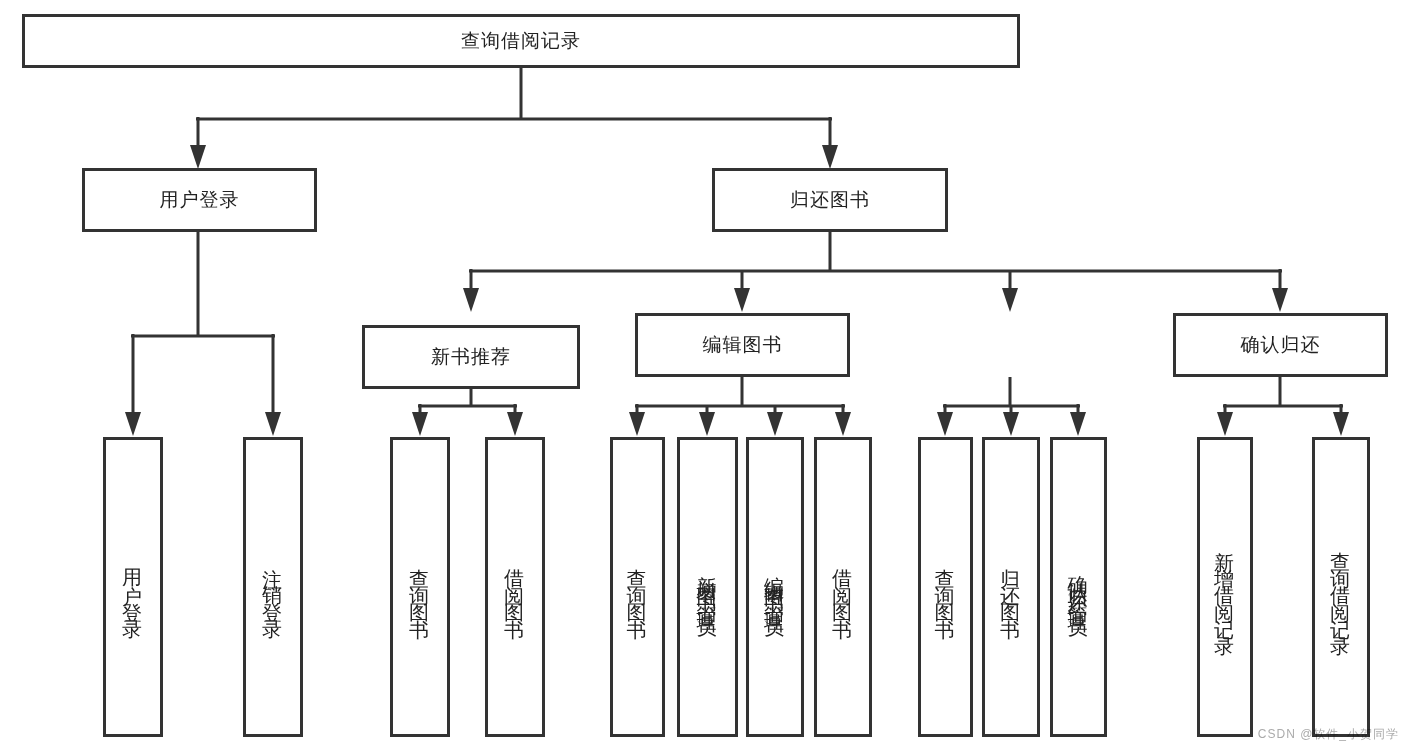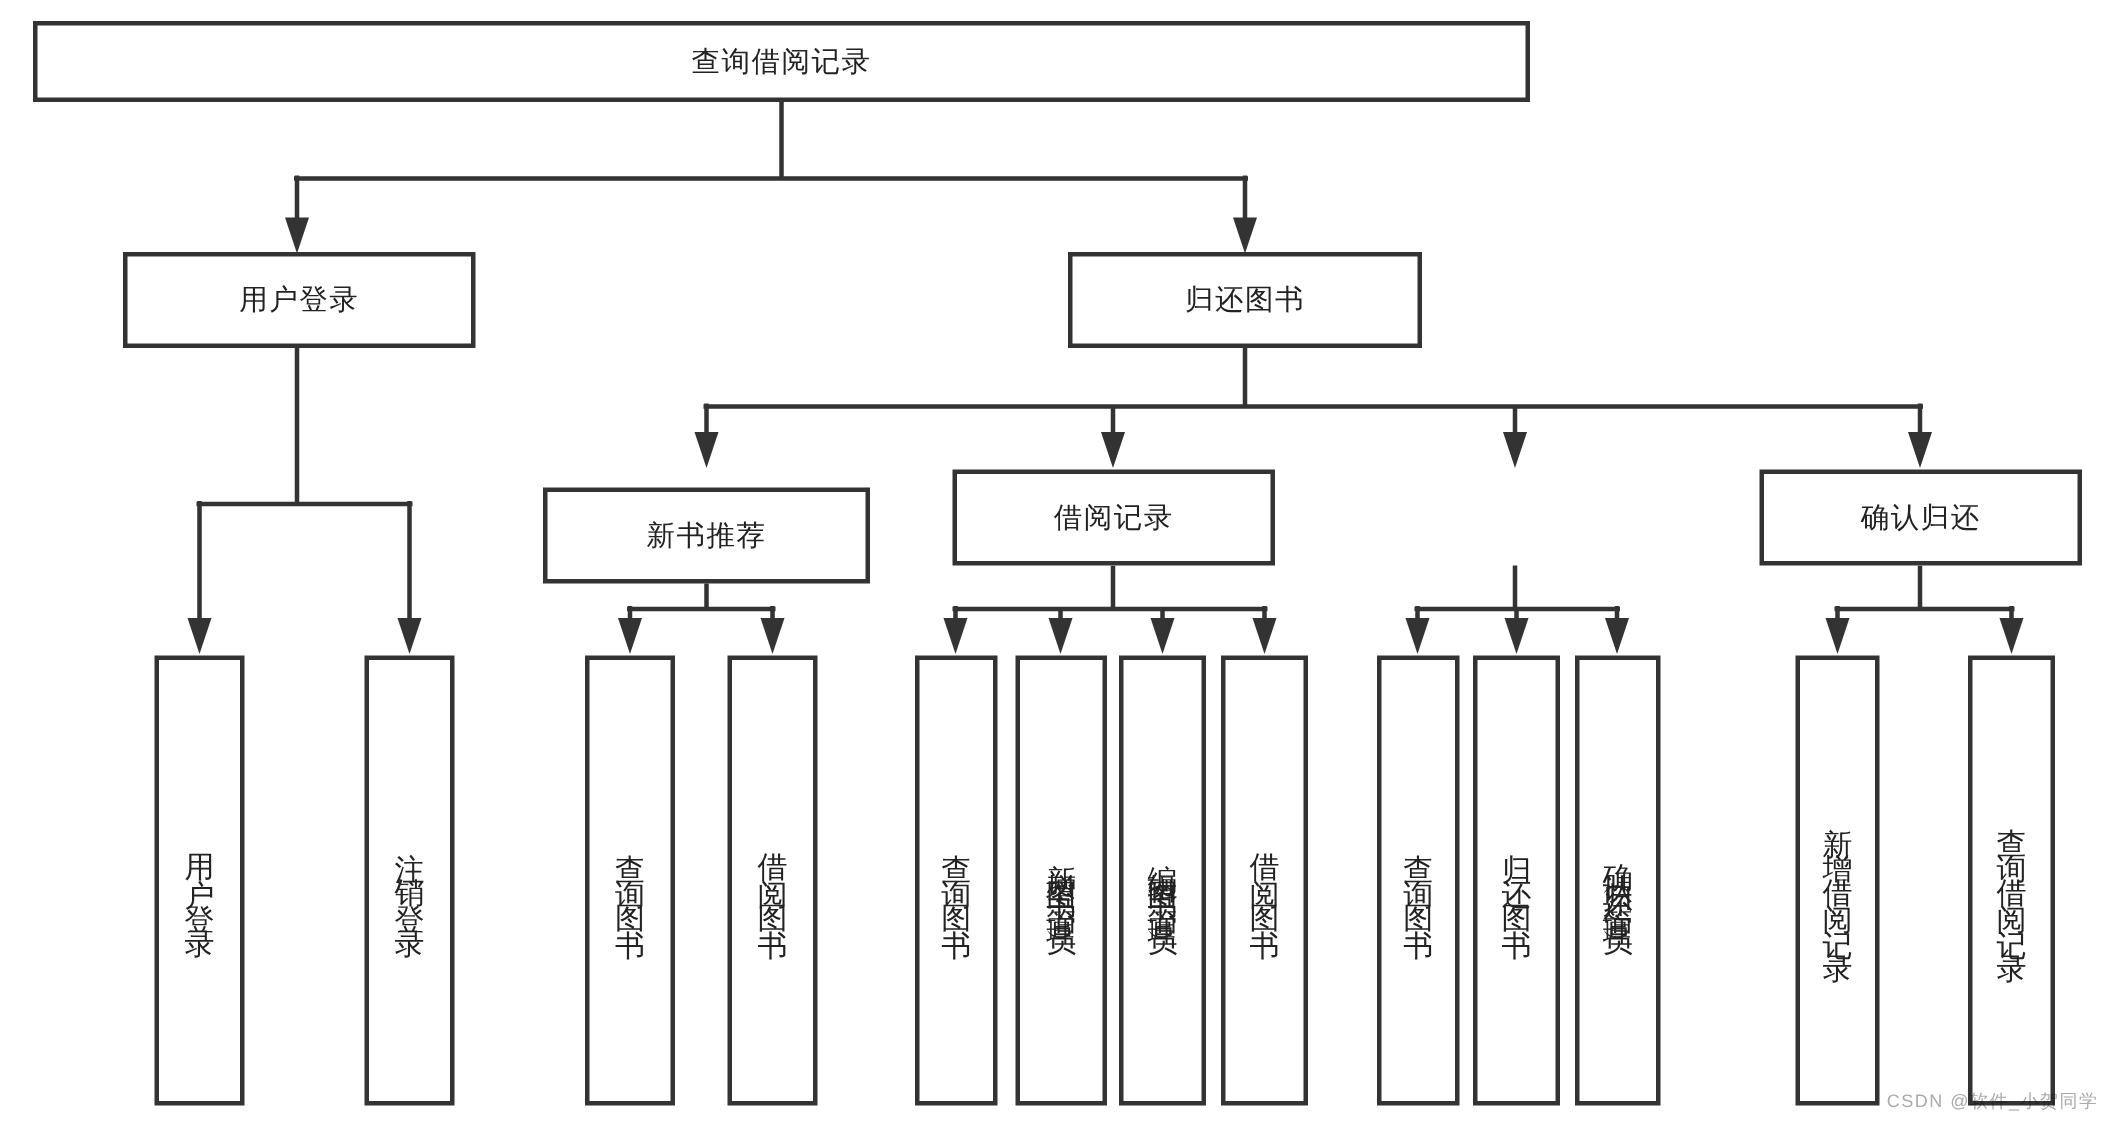--- a/index.html
+++ b/index.html
@@ -94,21 +94,21 @@
     <span class="lbl">用户登录</span>
   </div>
   <div class="node hnode" style="left:712px;top:168px;width:236px;height:64px">
     <span class="lbl">归还图书</span>
   </div>
 
   <div class="node hnode" style="left:362px;top:325px;width:218px;height:64px">
     <span class="lbl">新书推荐</span>
   </div>
   <div class="node hnode" style="left:635px;top:313px;width:215px;height:64px">
-    <span class="lbl">借阅记录</span>
+    <span class="lbl">编辑图书</span>
   </div>
   <div class="node hnode" style="left:1173px;top:313px;width:215px;height:64px">
     <span class="lbl">确认归还</span>
   </div>
 
   <div class="node vnode" style="left:103px;top:437px;width:60px;height:300px">
     <span class="lbl">用户登录</span>
   </div>
   <div class="node vnode" style="left:243px;top:437px;width:60px;height:300px">
     <span class="lbl">注销登录</span>

